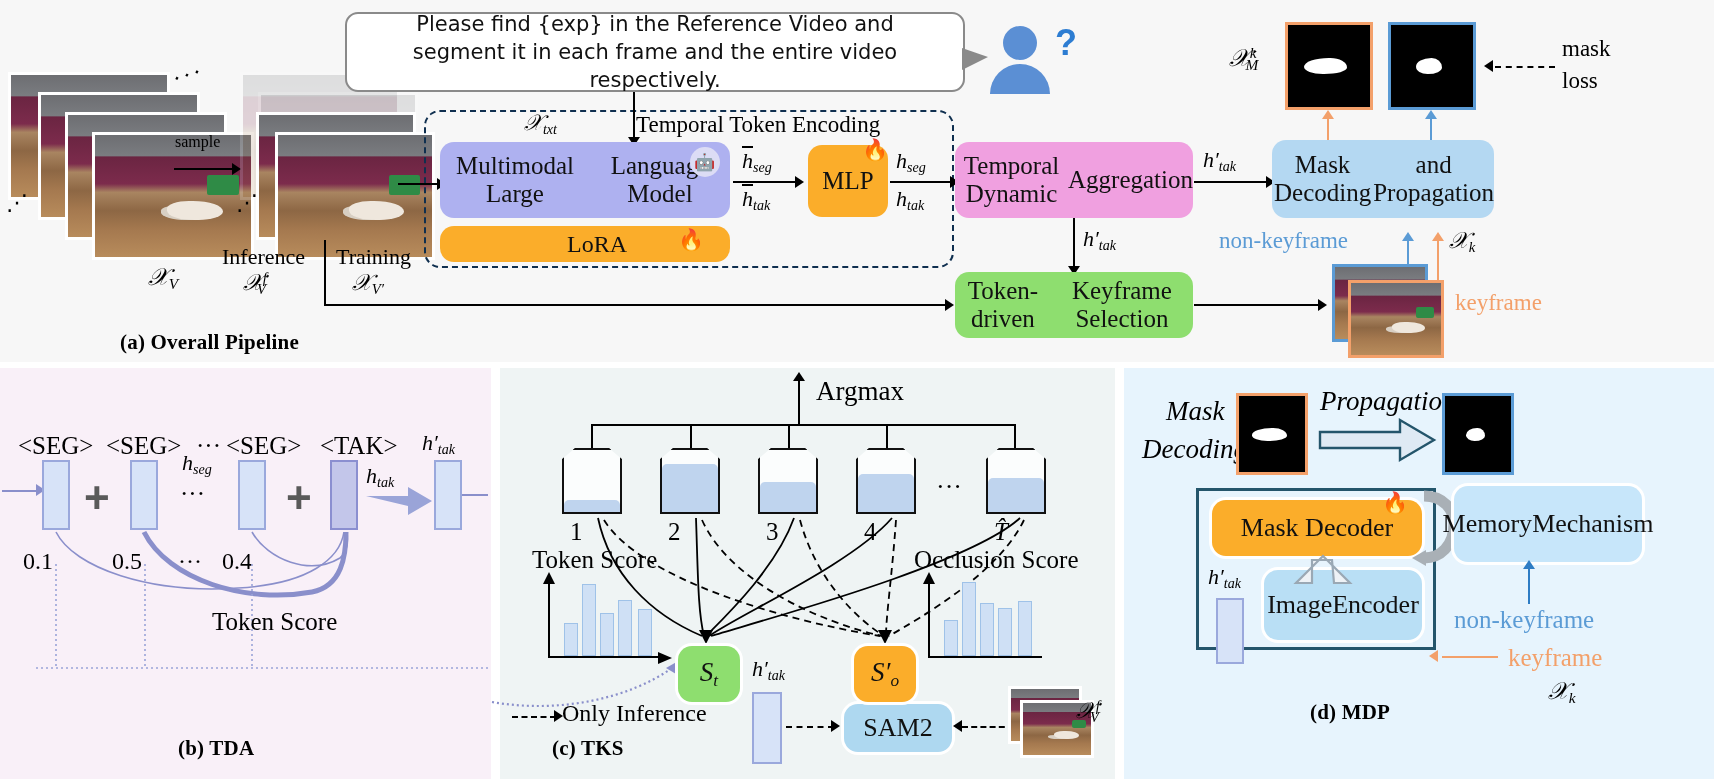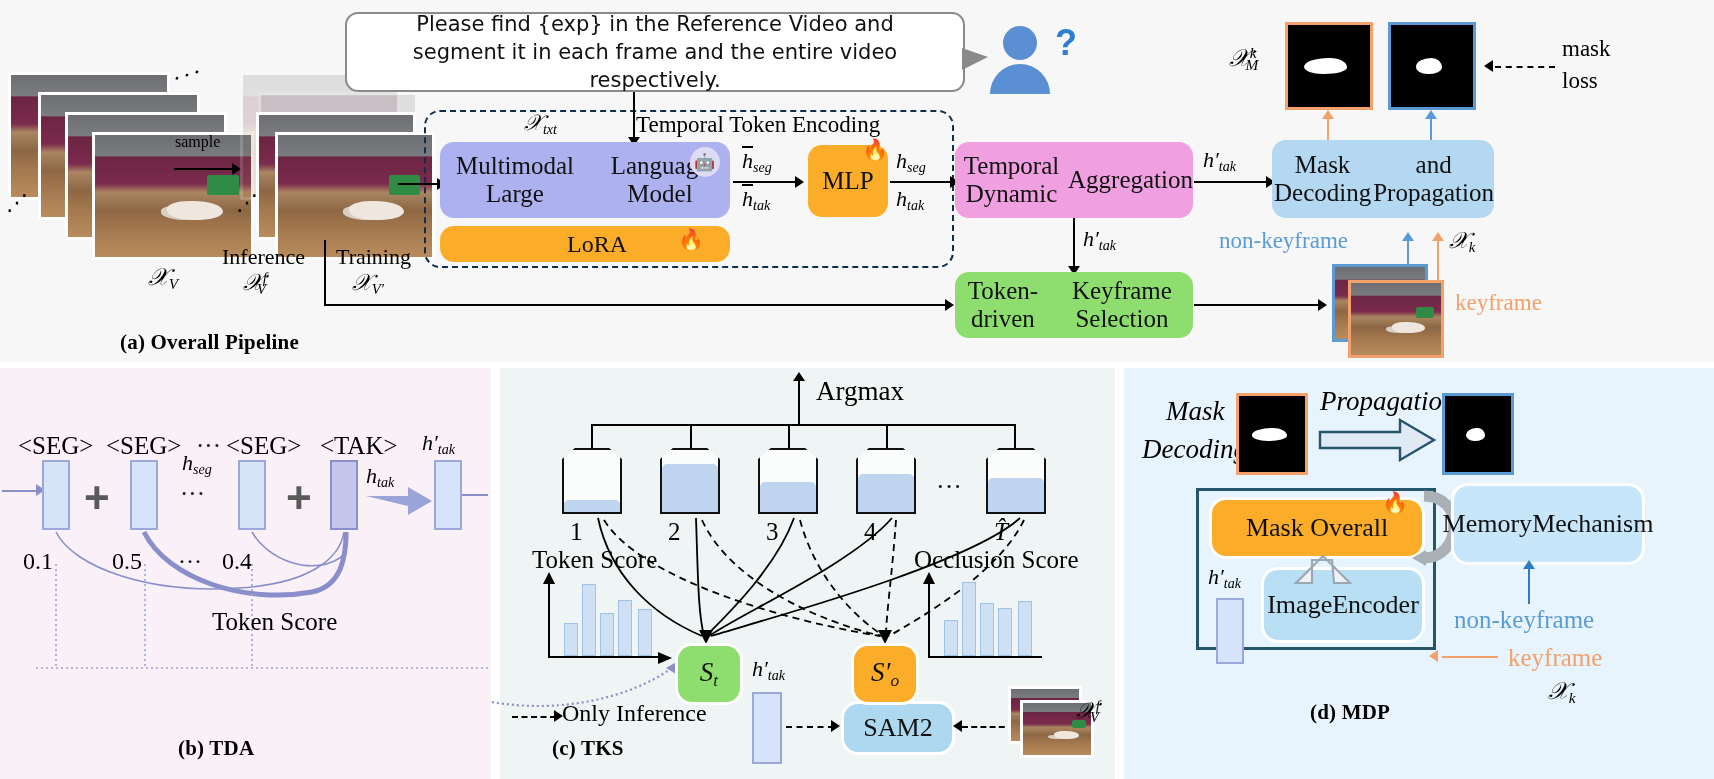--- a/index.html
+++ b/index.html
@@ -481,21 +481,21 @@
       <path d="M196,64 L276,64 L276,52 L310,72 L276,92 L276,80 L196,80 Z" fill="#dfeaf4" stroke="#24556b" stroke-width="2.4"></path>
     </svg>
 
     <div class="maskimg" style="left:318px; top:25px; width:72px; height:82px; border:3px solid #5b9bd5;">
       <div class="blob" style="left:32%; top:42%; width:28%; height:17%;"></div>
     </div>
 
     <div style="position:absolute; left:72px; top:120px; width:240px; height:162px; border:3px solid #24556b; background:transparent;"></div>
 
     <div class="box rbox mdec white-ring" style="left:88px; top:132px; width:210px; height:56px; font-size:26px;">
-      <span>Mask Overall</span>
+      <span>Mask Decoder</span>
     </div>
     <div class="fire" style="left:258px; top:125px;">🔥</div>
 
     <div class="box rbox imgenc white-ring" style="left:140px; top:202px; width:158px; height:70px; font-size:26px;">
       <span>Image</span>
         <br>
       <span>Encoder</span>
     </div>
 
     <svg class="ovl" width="590" height="411">

